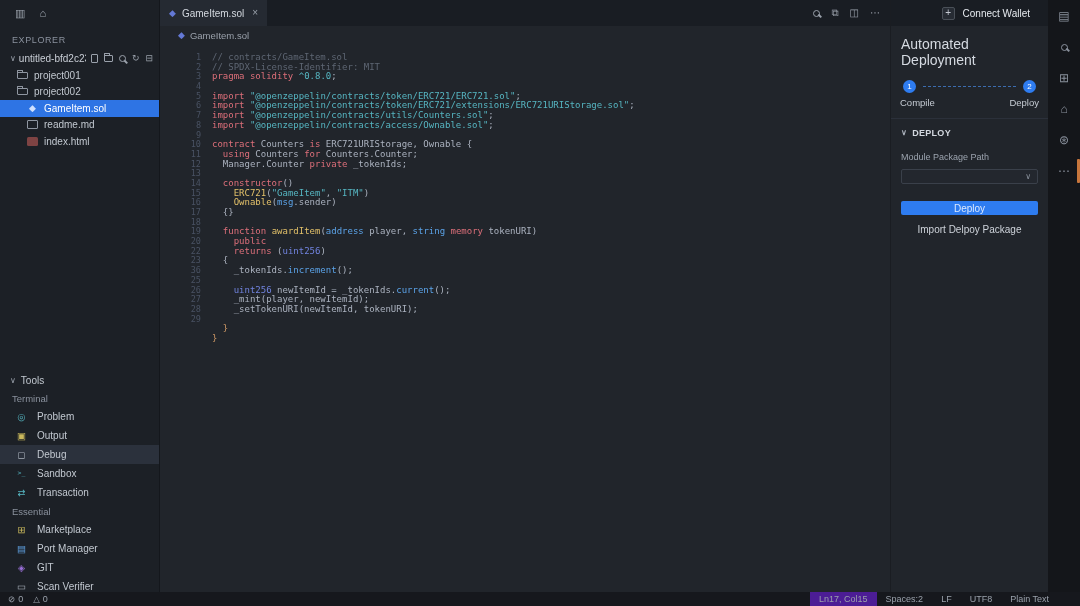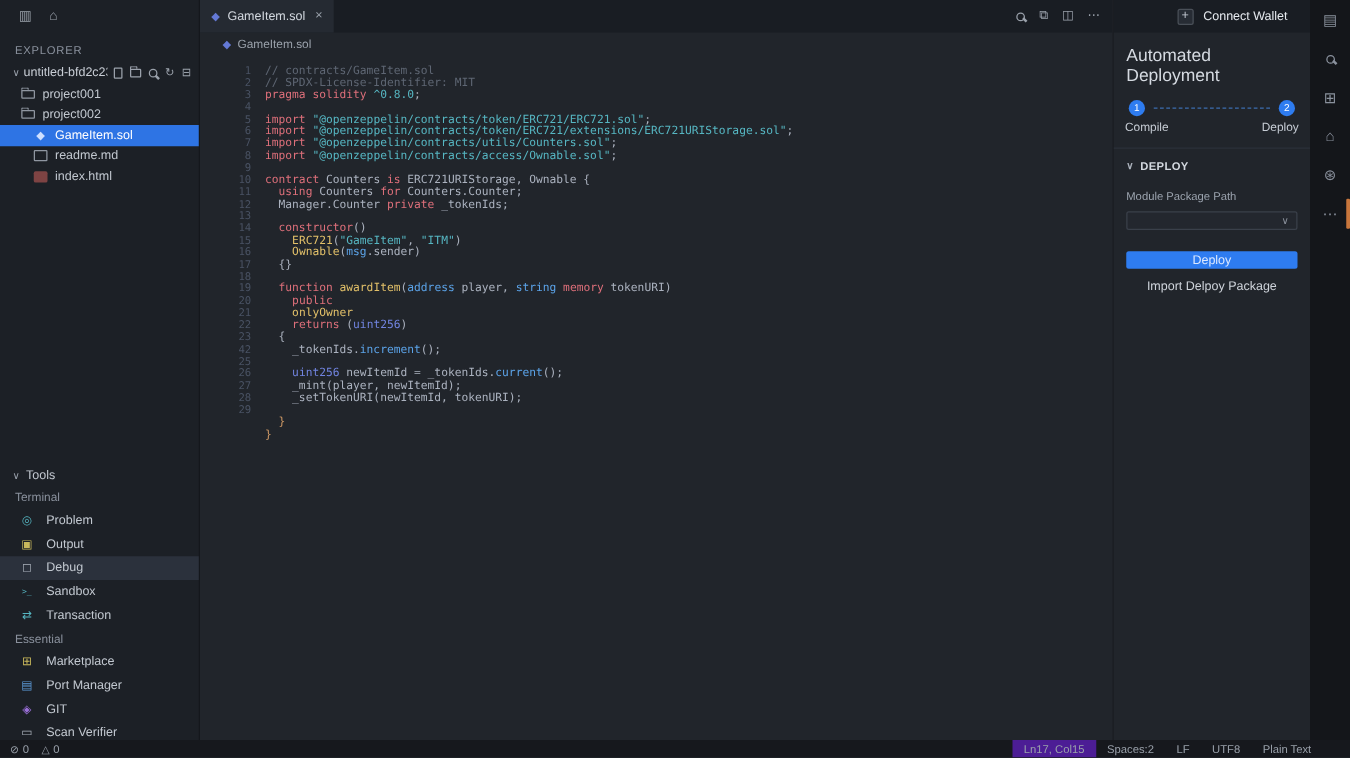--- a/index.html
+++ b/index.html
@@ -208,24 +208,23 @@
         <div class="line"><span class="ln">11</span><span><span class="tk-t">  </span><span class="tk-k">using</span><span class="tk-t"> Counters </span><span class="tk-k">for</span><span class="tk-t"> Counters.Counter;</span></span></div>
         <div class="line"><span class="ln">12</span><span><span class="tk-t">  Manager.Counter </span><span class="tk-k">private</span><span class="tk-t"> _tokenIds;</span></span></div>
         <div class="line"><span class="ln">13</span><span></span></div>
         <div class="line"><span class="ln">14</span><span><span class="tk-t">  </span><span class="tk-k">constructor</span><span class="tk-t">()</span></span></div>
         <div class="line"><span class="ln">15</span><span><span class="tk-t">    </span><span class="tk-f">ERC721</span><span class="tk-t">(</span><span class="tk-s">"GameItem"</span><span class="tk-t">, </span><span class="tk-s">"ITM"</span><span class="tk-t">)</span></span></div>
         <div class="line"><span class="ln">16</span><span><span class="tk-t">    </span><span class="tk-f">Ownable</span><span class="tk-t">(</span><span class="tk-y">msg</span><span class="tk-t">.sender)</span></span></div>
         <div class="line"><span class="ln">17</span><span><span class="tk-t">  {}</span></span></div>
         <div class="line"><span class="ln">18</span><span></span></div>
         <div class="line"><span class="ln">19</span><span><span class="tk-t">  </span><span class="tk-k">function</span><span class="tk-t"> </span><span class="tk-f">awardItem</span><span class="tk-t">(</span><span class="tk-y">address</span><span class="tk-t"> player, </span><span class="tk-y">string</span><span class="tk-t"> </span><span class="tk-k">memory</span><span class="tk-t"> tokenURI)</span></span></div>
         <div class="line"><span class="ln">20</span><span><span class="tk-t">    </span><span class="tk-k">public</span></span></div>
-        <div class="line"><span class="ln">21</span><span><span class="tk-t">    </span><span class="tk-f">onlyOwner</span></span></div>
         <div class="line"><span class="ln">22</span><span><span class="tk-t">    </span><span class="tk-k">returns</span><span class="tk-t"> (</span><span class="tk-p">uint256</span><span class="tk-t">)</span></span></div>
         <div class="line"><span class="ln">23</span><span><span class="tk-t">  {</span></span></div>
-        <div class="line"><span class="ln">42</span><span><span class="tk-t">    _tokenIds.</span><span class="tk-m">increment</span><span class="tk-t">();</span></span></div>
+        <div class="line"><span class="ln">36</span><span><span class="tk-t">    _tokenIds.</span><span class="tk-m">increment</span><span class="tk-t">();</span></span></div>
         <div class="line"><span class="ln">25</span><span></span></div>
         <div class="line"><span class="ln">26</span><span><span class="tk-t">    </span><span class="tk-p">uint256</span><span class="tk-t"> newItemId = _tokenIds.</span><span class="tk-m">current</span><span class="tk-t">();</span></span></div>
         <div class="line"><span class="ln">27</span><span><span class="tk-t">    _mint(player, newItemId);</span></span></div>
         <div class="line"><span class="ln">28</span><span><span class="tk-t">    _setTokenURI(newItemId, tokenURI);</span></span></div>
         <div class="line"><span class="ln">29</span><span></span></div>
         <div class="line"><span class="ln"></span><span><span class="tk-t">  </span><span class="tk-b">}</span></span></div>
         <div class="line"><span class="ln"></span><span><span class="tk-b">}</span></span></div>
       </div>
   </div>
 

